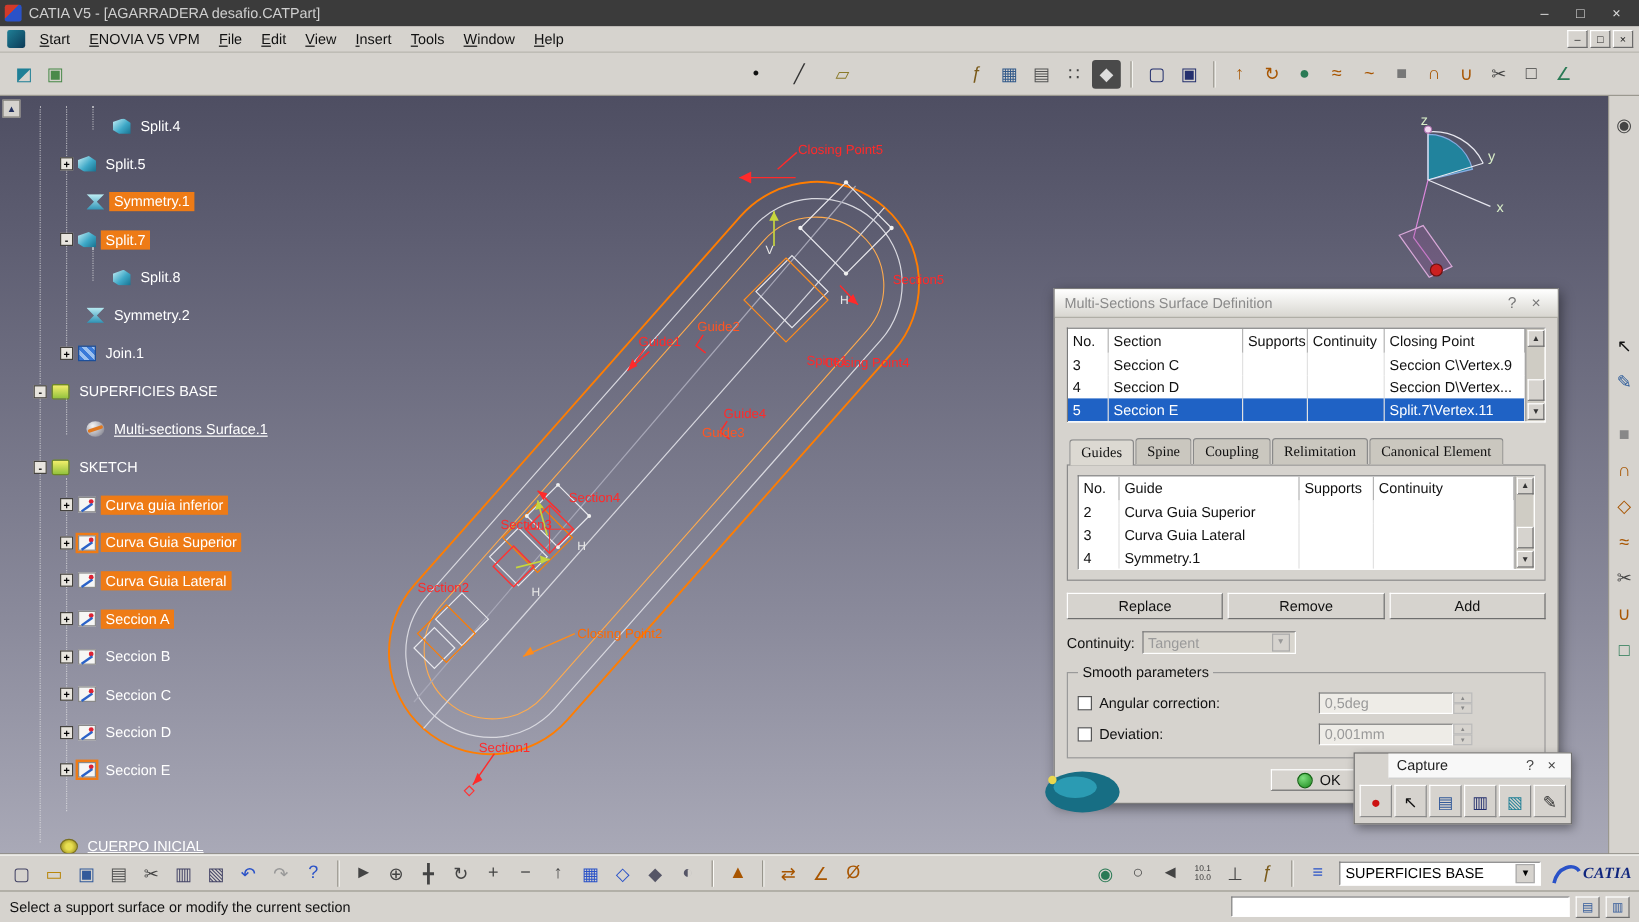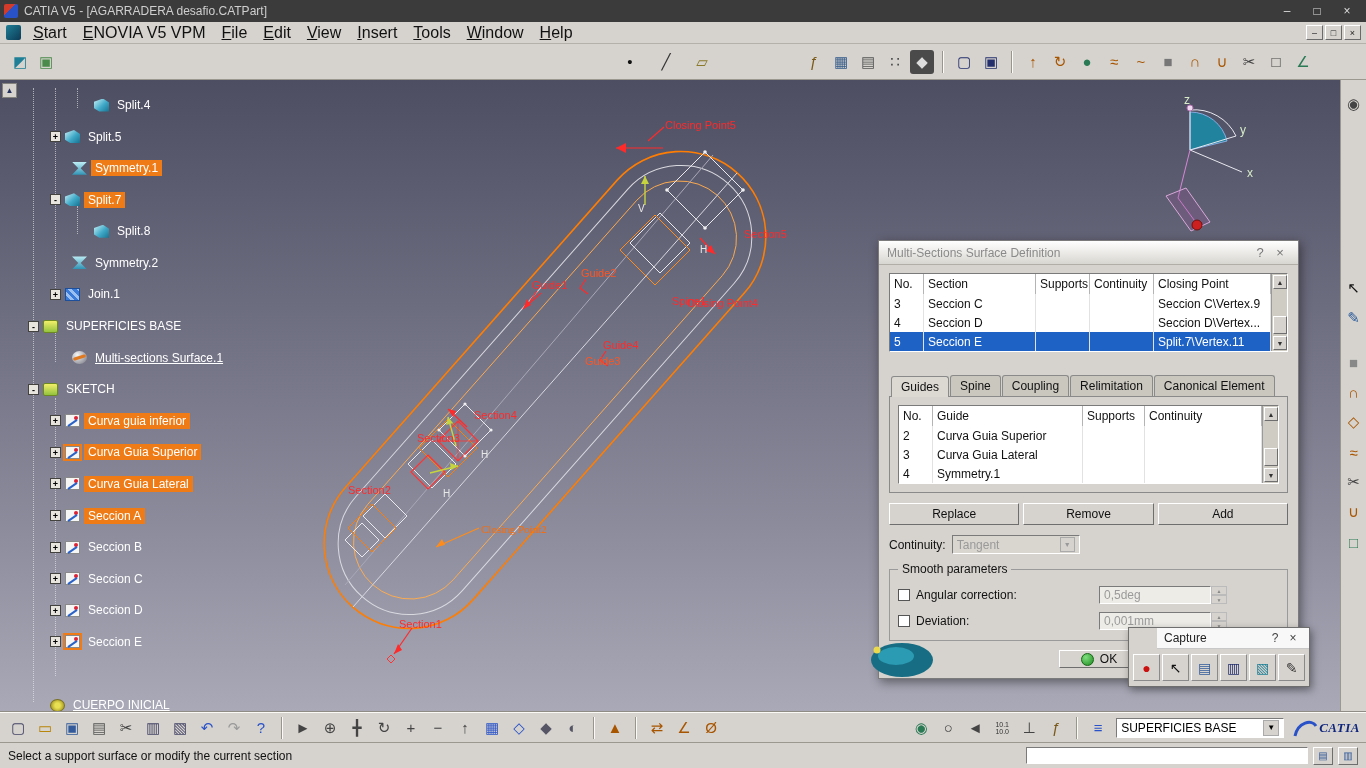--- a/index.html
+++ b/index.html
@@ -9,21 +9,21 @@
   
   .titlebar{height:22px;background:#3b3b3b;display:flex;align-items:center;padding:0 4px;gap:6px;position:relative;z-index:10;}
   .tb-icon{width:14px;height:14px;border-radius:2px;background:linear-gradient(135deg,#d23a2a 0 40%,#2a52c8 40% 100%);flex:none;}
   .tb-title{font-size:12px;color:#cfcfcf;}
   .tb-ctrls{margin-left:auto;display:flex;}
   .tb-btn{width:30px;height:20px;display:flex;align-items:center;justify-content:center;color:#ddd;font-size:12px;}
 
   
   .menubar{height:22px;background:#d6d3ce;display:flex;align-items:center;border-bottom:1px solid #b4b1aa;position:relative;z-index:10;padding:0 2px;}
   .mb-icon{width:15px;height:15px;background:linear-gradient(135deg,#1f7f96,#0c3a56);border-radius:2px;margin:0 4px;flex:none;}
-  .menu-item{padding:2px 8px;font-size:16px;color:#111;white-space:nowrap;}
+  .menu-item{padding:2px 8px;font-size:12px;color:#111;white-space:nowrap;}
   .menu-item u{text-decoration:underline;}
   .mdi-ctrls{margin-left:auto;display:flex;gap:2px;padding-right:3px;}
   .mdi-btn{width:17px;height:15px;background:#d6d3ce;border:1px solid;border-color:#fff #6a6a6a #6a6a6a #fff;font-size:9px;display:flex;align-items:center;justify-content:center;color:#222;}
 
   
   .toolbar-top{height:36px;background:#d6d3ce;display:flex;align-items:center;padding:0 8px;border-bottom:1px solid #9a988f;position:relative;z-index:10;}
   #tt-left{display:flex;gap:2px;}
   #tt-center{display:flex;gap:12px;margin-left:560px;}
   #tt-right{display:flex;gap:3px;margin-left:88px;align-items:center;}
   .tbtn{width:24px;height:24px;display:flex;align-items:center;justify-content:center;font-size:15px;color:#3a3a3a;flex:none;}
@@ -79,21 +79,21 @@
   .trow.thead{height:20px;}
   .sec-grid{grid-template-columns:34px 112px 54px 64px 1fr;}
   .gd-grid{grid-template-columns:34px 150px 62px 1fr;}
   .trow>div{padding:0 4px;overflow:hidden;white-space:nowrap;border-right:1px solid #e2e2e2;display:flex;align-items:center;}
   .trow.thead>div{border-right:1px solid #b4b4b4;}
   .trow.sel{background:#1f62c5;color:#fff;}
   .vscroll{width:16px;background:#cfccc4;border-left:1px solid #9a9a9a;display:flex;flex-direction:column;}
   .varrow{flex:none;width:14px;height:14px;margin:1px;background:#d6d3ce;border:1px solid;border-color:#fff #6e6e6e #6e6e6e #fff;
     font-size:7px;display:flex;align-items:center;justify-content:center;color:#333;}
   .vthumb{margin:1px;margin-top:auto;width:14px;height:18px;flex:none;background:#d6d3ce;border:1px solid;border-color:#fff #6e6e6e #6e6e6e #fff;}
-  #dlg-tabs{display:flex;margin-top:23px;padding-left:2px;}
+  #dlg-tabs{display:flex;margin-top:13px;padding-left:2px;font-family:Liberation Serif, serif;}
   .tab{padding:3px 9px;border:1px solid #8a8a8a;border-bottom:none;background:#cac7bf;margin-right:1px;
     border-radius:3px 3px 0 0;font-size:12px;}
   .tab.active{background:#dcd9d2;position:relative;top:1px;}
   .tabpanel{border:1px solid #8a8a8a;padding:8px;background:#d6d3ce;}
   .btnrow{display:flex;gap:4px;margin-top:10px;}
   .btn{flex:1;height:22px;background:#d6d3ce;border:1px solid;border-color:#fff #6e6e6e #6e6e6e #fff;
     display:flex;align-items:center;justify-content:center;font-size:12px;}
   .fieldrow{display:flex;align-items:center;margin-top:10px;gap:6px;}
   .combo{width:128px;height:19px;background:#d9d6cf;border:1px solid;border-color:#7a7a7a #fff #fff #7a7a7a;
     display:flex;align-items:center;padding:0 4px;color:#9a9a9a;}
@@ -469,21 +469,21 @@
       <div class="vlab" style="left: 744px; top: 148px; color: rgb(255, 42, 42);">Section5</div>
       <div class="vlab" style="left: 672px; top: 215px; color: rgb(255, 42, 42);">Spine1</div>
       <div class="vlab" style="left: 687px; top: 217px; color: rgb(255, 42, 42);">Closing Point4</div>
       <div class="vlab" style="left: 581px; top: 187px; color: rgb(255, 85, 34);">Guide2</div>
       <div class="vlab" style="left: 532px; top: 199px; color: rgb(255, 42, 42);">Guide1</div>
       <div class="vlab" style="left: 603px; top: 259px; color: rgb(255, 42, 42);">Guide4</div>
       <div class="vlab" style="left: 585px; top: 275px; color: rgb(255, 85, 34);">Guide3</div>
       <div class="vlab" style="left: 474px; top: 329px; color: rgb(255, 42, 42);">Section4</div>
       <div class="vlab" style="left: 417px; top: 352px; color: rgb(255, 42, 42);">Section3</div>
       <div class="vlab" style="left: 348px; top: 404px; color: rgb(255, 42, 42);">Section2</div>
-      <div class="vlab" style="left: 481px; top: 443px; color: rgb(255, 106, 0); font-family: Liberation Serif, serif;">Closing Point2</div>
+      <div class="vlab" style="left: 481px; top: 443px; color: rgb(255, 106, 0);">Closing Point2</div>
       <div class="vlab" style="left: 399px; top: 538px; color: rgb(255, 42, 42);">Section1</div>
     </div>
 </div>
 
 <div class="right-tools" id="right-tools">
     <div class="tbtn">
       <span style="color: rgb(68, 68, 68);">◉</span>
     </div>
     <div style="height: 148px; width: 100%;"></div>
     <div class="tbtn">

